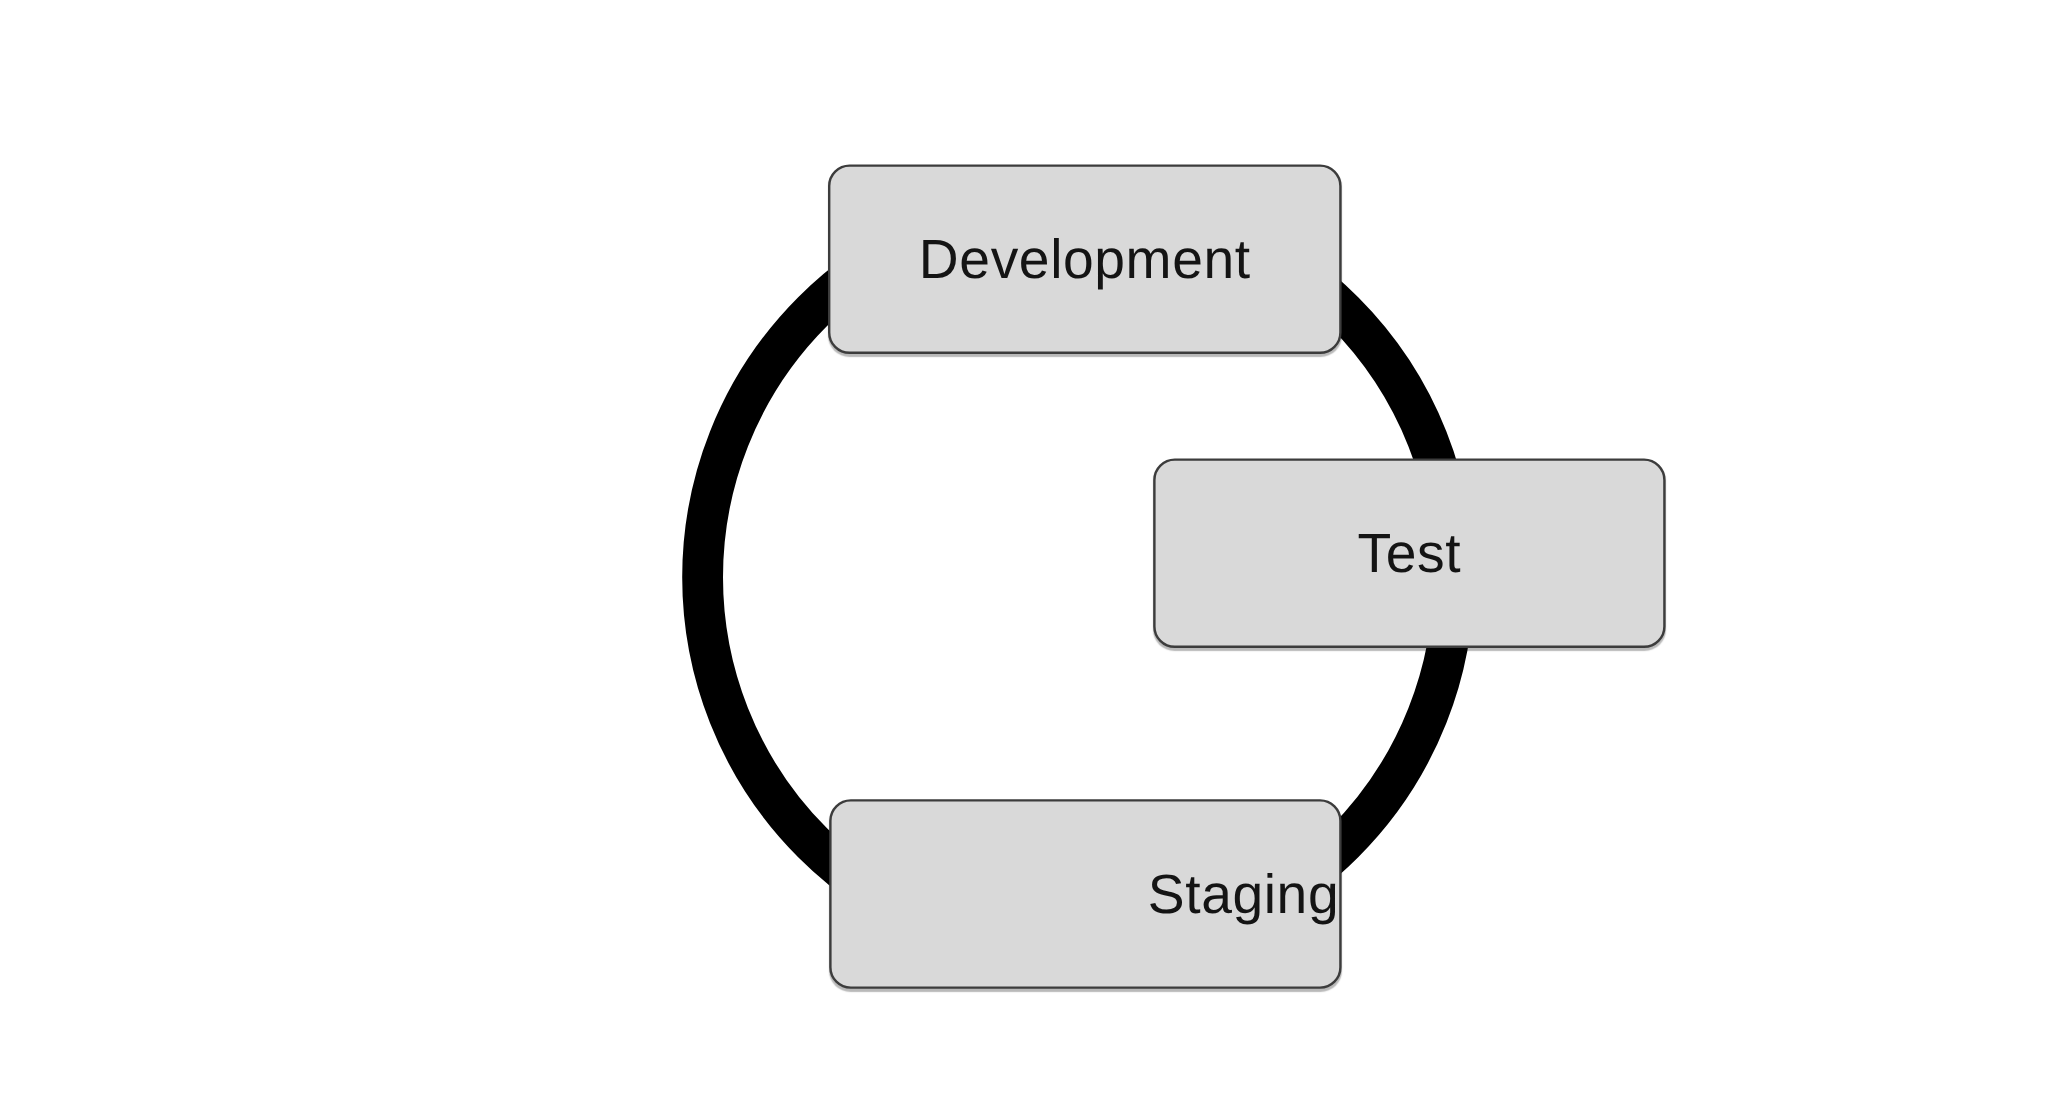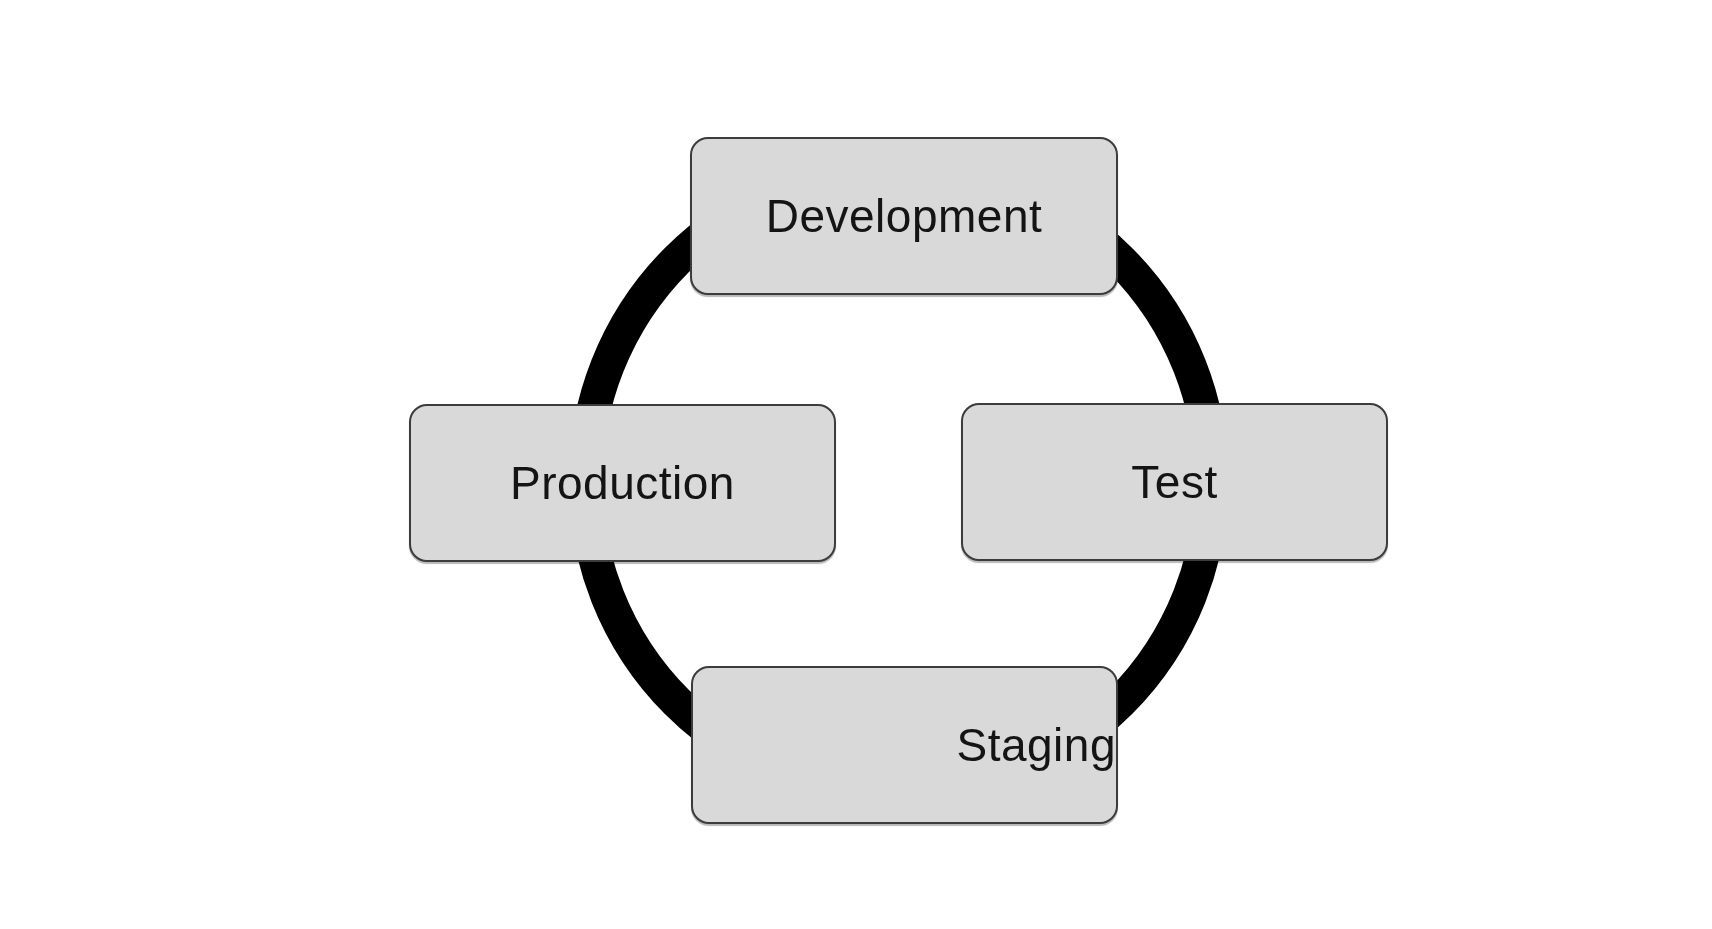--- a/index.html
+++ b/index.html
@@ -39,21 +39,21 @@
   }
   .node-label {
     font-size: 46px;
     line-height: 1;
     color: #141414;
     letter-spacing: 0.5px;
     white-space: nowrap;
     user-select: none;
   }
   .node-development { left: 649px; top: 137px; width: 428px; }
-  .node-test       { left: 920px; top: 403px; }
+  .node-test       { left: 920px; top: 382px; }
   .node-staging    { left: 650px; top: 666px; }
   .node-production { left: 368px; top: 404px; }
 </style>
 </head>
 <body style="background: rgb(255, 255, 255);">
 
 <div class="canvas" style="background: rgb(255, 255, 255);">
 
   <svg class="ring-svg" viewBox="0 0 1712 929" xmlns="http://www.w3.org/2000/svg" aria-hidden="true">
     <circle cx="857.5" cy="481" r="313" fill="none" stroke="#000000" stroke-width="34"></circle>
@@ -64,17 +64,14 @@
   </div>
 
   <div class="node node-test" style="background: rgb(217, 217, 217); border-color: rgb(60, 60, 60);">
     <span class="node-label" style="color: rgb(20, 20, 20);">Test</span>
   </div>
 
   <div class="node node-staging" style="background: rgb(217, 217, 217); border-color: rgb(60, 60, 60); justify-content: flex-end;">
     <span class="node-label" style="color: rgb(20, 20, 20);">Staging</span>
   </div>
 
-  <div class="node node-production" style="background: rgb(217, 217, 217); border-color: rgb(60, 60, 60);">
-    <span class="node-label" style="color: rgb(20, 20, 20);">Production</span>
-  </div>
 
 </div>
 
 </body></html>

